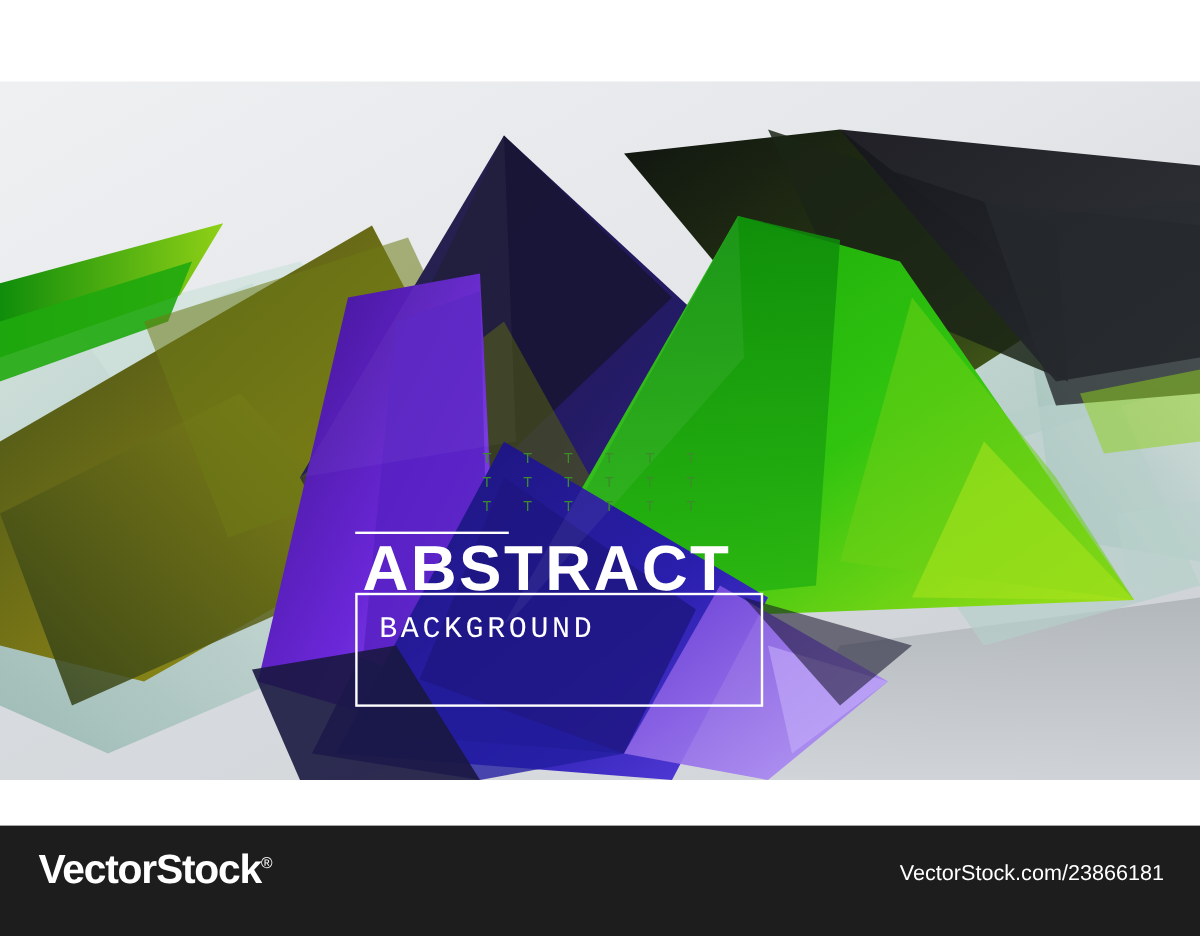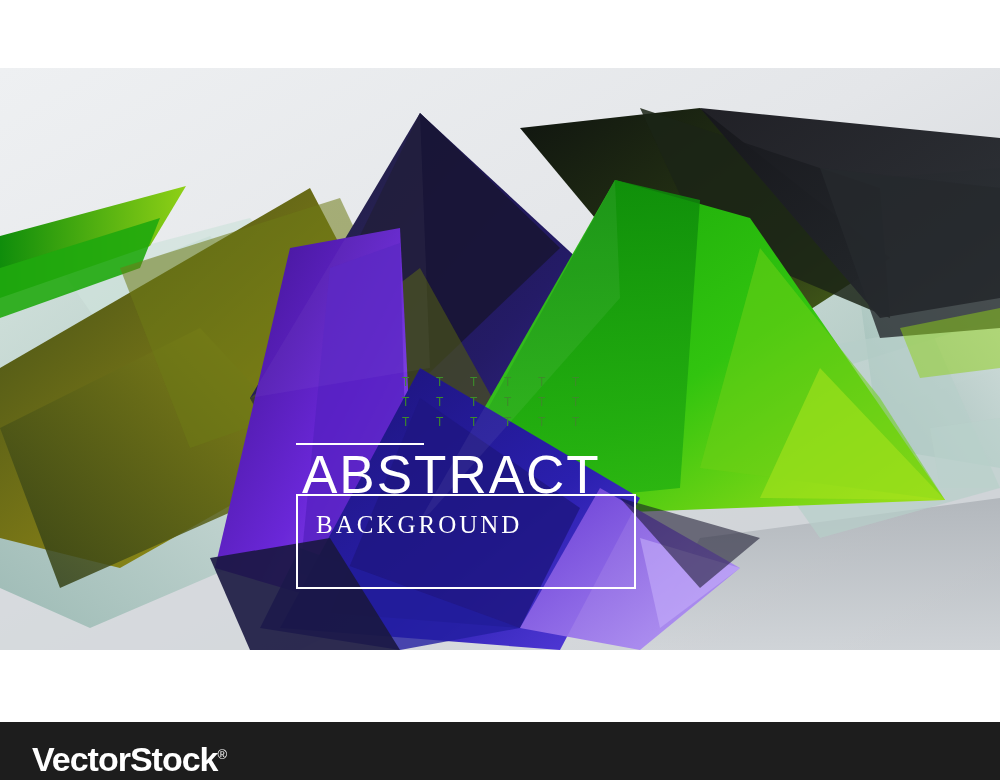--- a/index.html
+++ b/index.html
@@ -71,21 +71,21 @@
     top: 75px;
     width: 128px;
     height: 2px;
     background: #ffffff;
   }
   .title {
     position: absolute;
     left: 6px;
     top: 78px;
     font-size: 53px;
-    font-weight: normal;
+    font-weight: bold;
     letter-spacing: 2px;
     line-height: 58px;
     color: #ffffff;
     white-space: nowrap;
     font-family: "Liberation Sans", sans-serif;
   }
   .subbox {
     position: absolute;
     left: 0px;
     top: 126px;
@@ -95,30 +95,30 @@
     box-sizing: border-box;
   }
   .subtext {
     position: absolute;
     left: 20px;
     top: 140px;
     font-size: 25px;
     letter-spacing: 3px;
     line-height: 33px;
     color: #ffffff;
-    font-family: Liberation Serif, serif;
+    font-family: Liberation Mono, monospace;
   }
 
   
   .footer {
     position: absolute;
     left: 0;
     bottom: 0;
     width: 1000px;
-    height: 58px;
+    height: 92px;
     background: #1d1d1d;
     color: #ffffff;
   }
   .brand {
     position: absolute;
     left: 32px;
     top: 18px;
     font-size: 34px;
     font-weight: bold;
     letter-spacing: -1px;
@@ -323,15 +323,16 @@
       <div class="subtext">
         <div>BACKGROUND</div>
       </div>
     </div>
   </div>
 
   <div class="bottom-strip"></div>
 
   <div class="footer">
     <div class="brand"><span>VectorStock</span><span class="reg">®</span></div>
+    <div class="vecid">VectorStock.com/23866181</div>
   </div>
 
 </div>
 
 </body></html>

